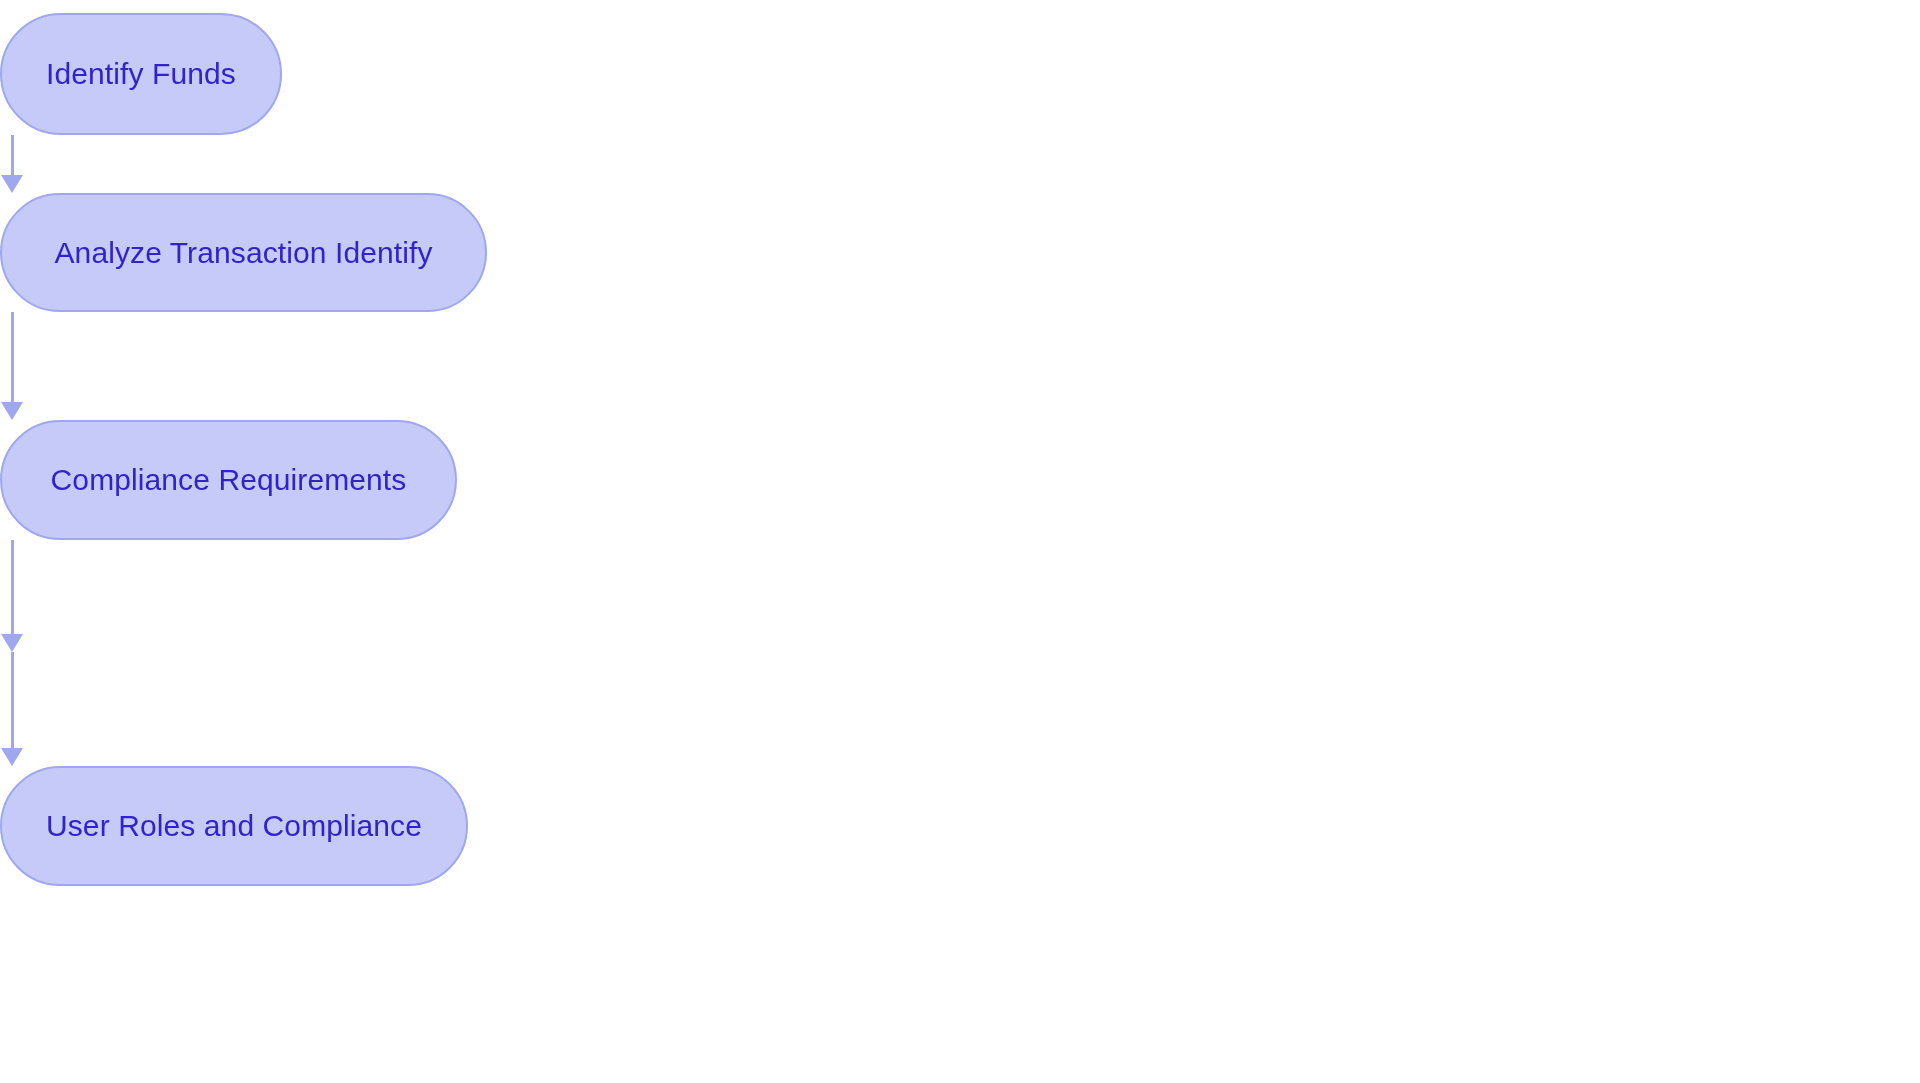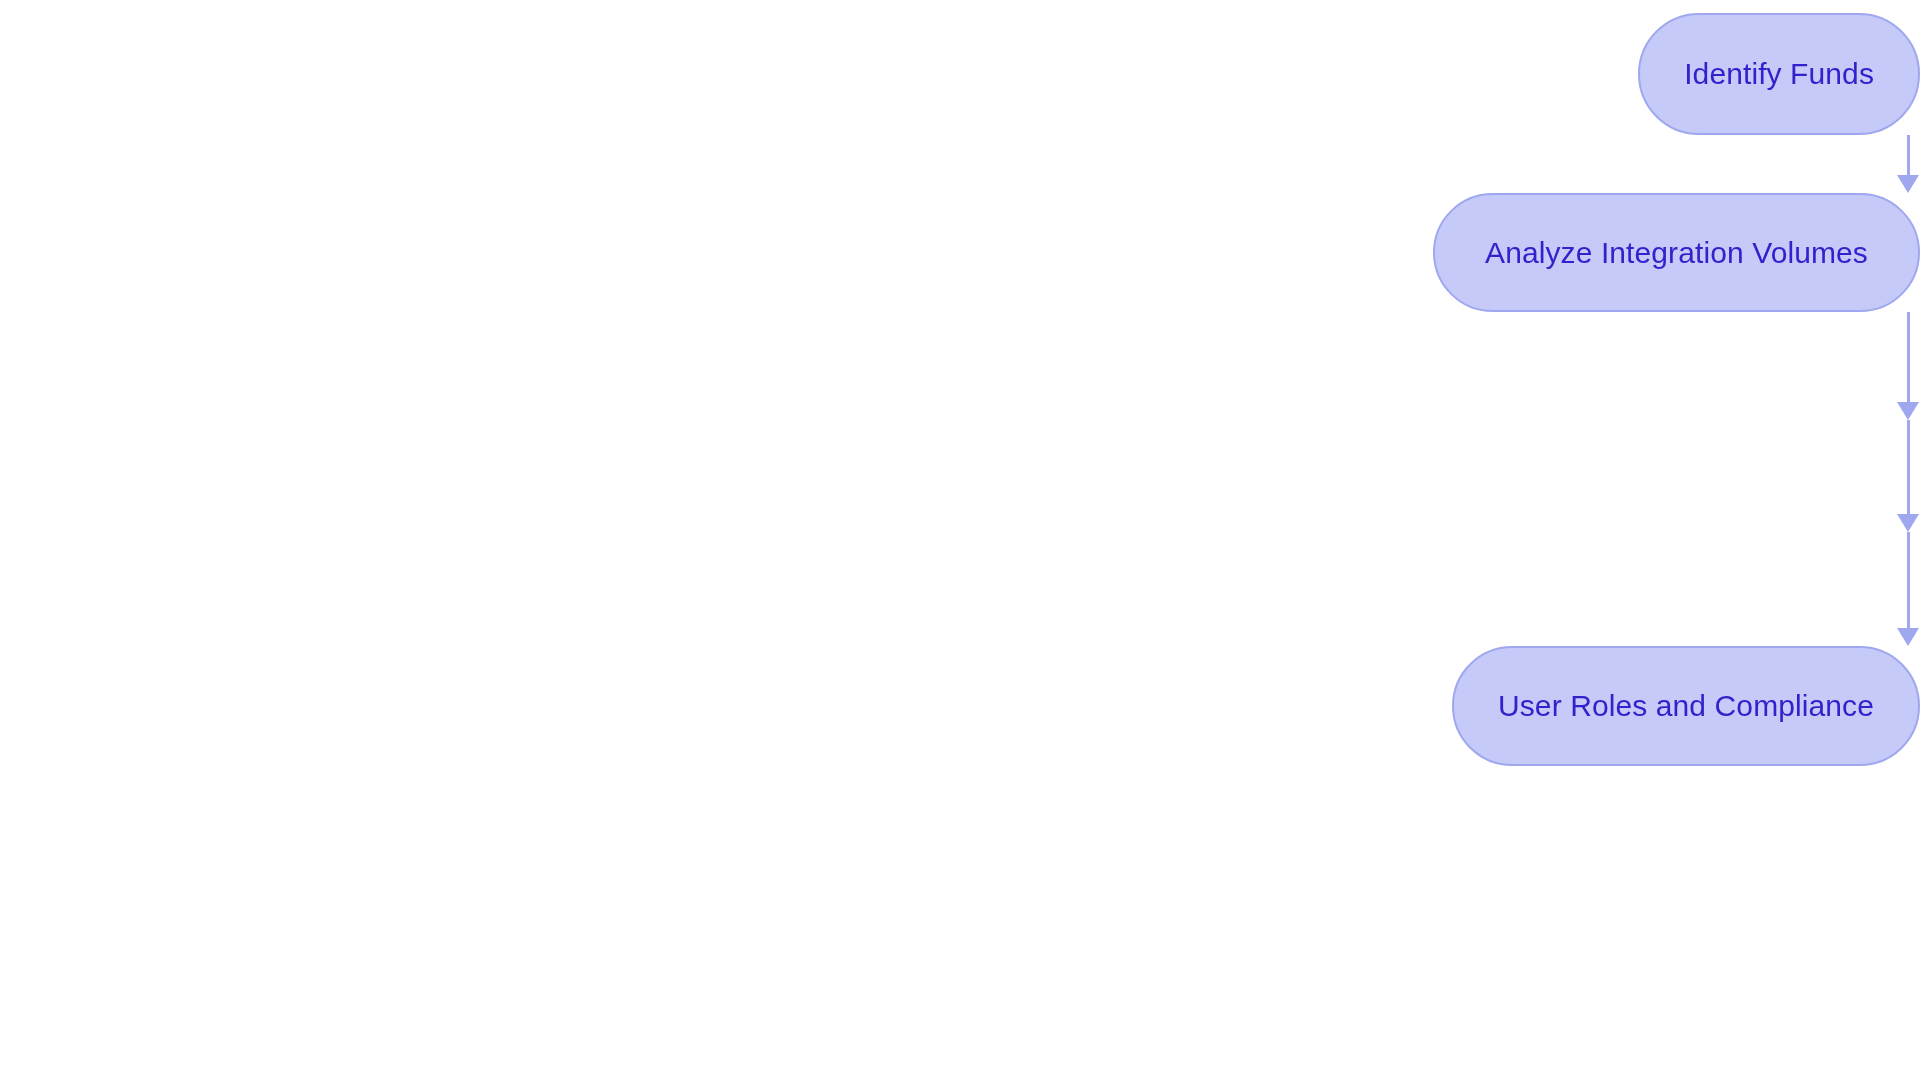--- a/index.html
+++ b/index.html
@@ -22,21 +22,21 @@
   }
 
   .flow-column {
     position: absolute;
     left: 0;
     top: 0;
     width: 1920px;
     height: 1083px;
     display: flex;
     flex-direction: column;
-    align-items: flex-end;
+    align-items: flex-start;
   }
 
   
   .node {
     box-sizing: border-box;
     display: flex;
     align-items: center;
     justify-content: center;
     background: #c5caf9;
     border: 2px solid #9fa8ef;
@@ -99,28 +99,31 @@
     <div class="node node-0">
       <span class="node-label">Identify Funds</span>
     </div>
 
     <div class="connector connector-0">
       <div class="line"></div>
       <div class="arrow-head"></div>
     </div>
 
     <div class="node node-1">
-      <span class="node-label">Analyze Integration Volumes</span>
+      <span class="node-label">Analyze Transaction Identify</span>
     </div>
 
     <div class="connector connector-1">
       <div class="line"></div>
       <div class="arrow-head"></div>
     </div>
 
+    <div class="node node-2">
+      <span class="node-label">Compliance Requirements</span>
+    </div>
 
     <div class="connector connector-2">
       <div class="line"></div>
       <div class="arrow-head"></div>
     </div>
 
 
     <div class="connector connector-3">
       <div class="line"></div>
       <div class="arrow-head"></div>

